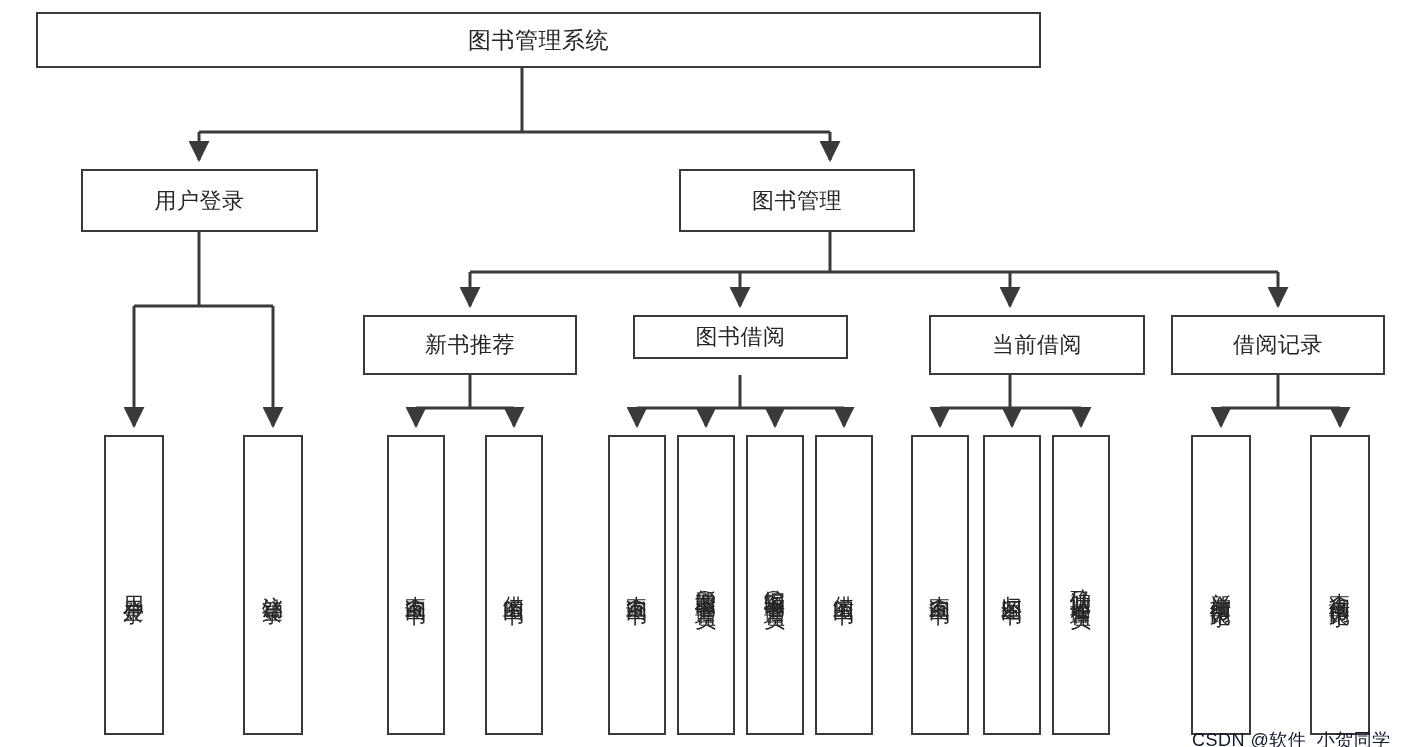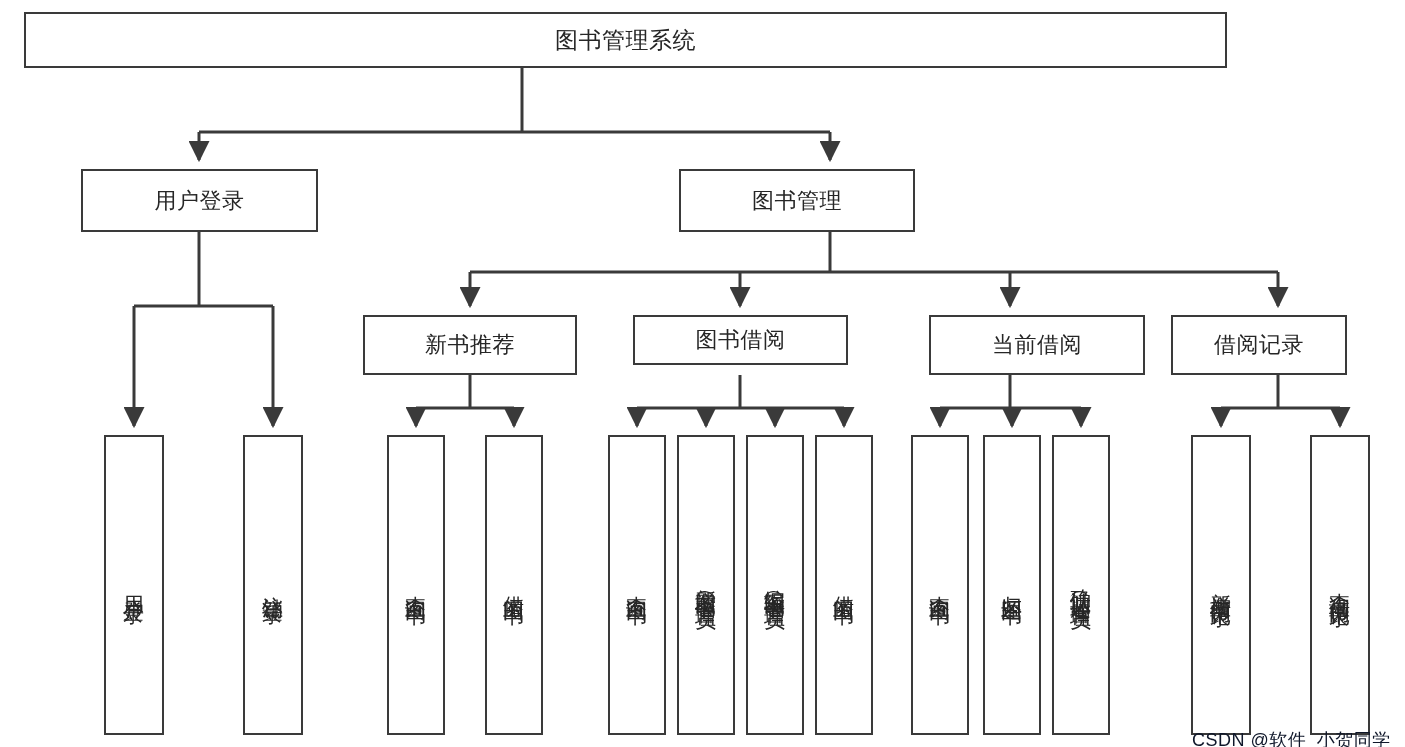--- a/index.html
+++ b/index.html
@@ -110,41 +110,41 @@
       <path d="M 1012 408 L 1012 426" marker-end="url(#arrow)"></path>
       <path d="M 1081 408 L 1081 426" marker-end="url(#arrow)"></path>
 
       <path d="M 1278 375 L 1278 408"></path>
       <path d="M 1221 408 L 1340 408"></path>
       <path d="M 1221 408 L 1221 426" marker-end="url(#arrow)"></path>
       <path d="M 1340 408 L 1340 426" marker-end="url(#arrow)"></path>
     </g>
   </svg>
 
-  <div class="node h root" style="left: 24px; top: 12px; width: 1203px; height: 56px;">
+  <div class="node h root" style="left: 36px; top: 12px; width: 1005px; height: 56px;">
     <span>图书管理系统</span>
   </div>
 
   <div class="node h" style="left: 81px; top: 169px; width: 237px; height: 63px;">
     <span>用户登录</span>
   </div>
   <div class="node h" style="left: 679px; top: 169px; width: 236px; height: 63px;">
     <span>图书管理</span>
   </div>
 
   <div class="node h" style="left: 363px; top: 315px; width: 214px; height: 60px;">
     <span>新书推荐</span>
   </div>
-  <div class="node h" style="left: 633px; top: 315px; width: 215px; height: 50px;">
+  <div class="node h" style="left: 633px; top: 315px; width: 215px; height: 44px;">
     <span>图书借阅</span>
   </div>
   <div class="node h" style="left: 929px; top: 315px; width: 216px; height: 60px;">
     <span>当前借阅</span>
   </div>
-  <div class="node h" style="left: 1171px; top: 315px; width: 176px; height: 60px; align-items: center;">
+  <div class="node h" style="left: 1171px; top: 315px; width: 214px; height: 60px; align-items: center;">
     <span>借阅记录</span>
   </div>
 
   <div class="node v" style="left: 104px; top: 435px; width: 60px; height: 300px;">
     <span class="vtext">用户登录</span>
   </div>
   <div class="node v" style="left: 243px; top: 435px; width: 60px; height: 300px;">
     <span class="vtext">注销登录</span>
   </div>
   <div class="node v" style="left: 387px; top: 435px; width: 58px; height: 300px;">

